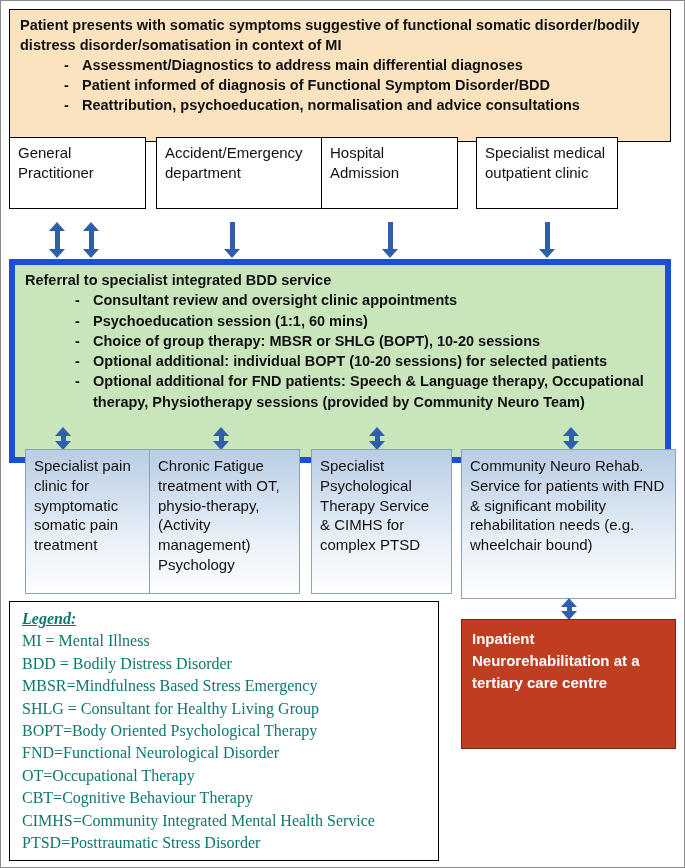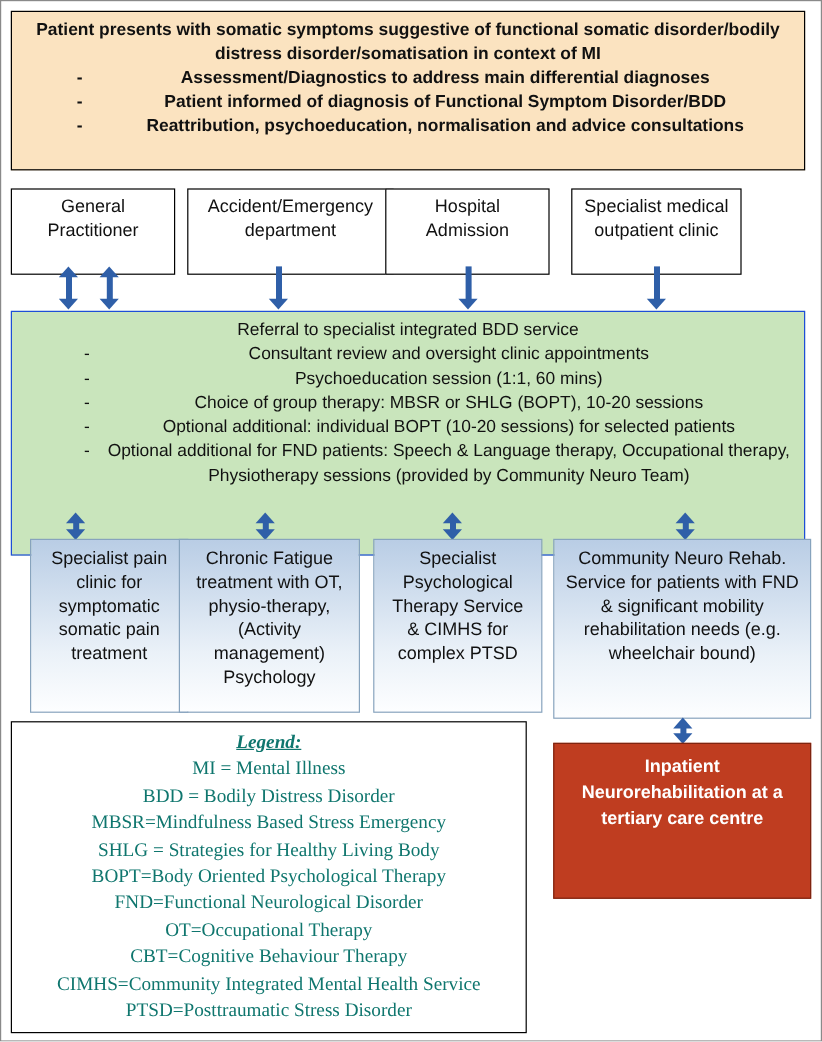--- a/index.html
+++ b/index.html
@@ -1,36 +1,36 @@
 <!DOCTYPE html>
 <html style="--intake-bg: #fbe3c0; --service-bg: #c9e5bc; --pathway-top: #b9cde5; --inpatient-bg: #bf3d20; --arrow: #2f5fa8;"><head>
 <meta charset="utf-8">
 <style>
   * { margin:0; padding:0; box-sizing:border-box; }
   html,body { background:#fff; }
   body { font-family:"Liberation Sans", sans-serif; color:#111; }
 
   .page { position:relative; width:685px; height:868px; background:#fff;
-          border:1px solid #8a8a8a; overflow:hidden;text-align:center; }
+          border:1px solid #8a8a8a; overflow:hidden; }
 
   
   .intake { position:absolute; left:8px; top:8px; width:662px; height:133px;
             background:var(--intake-bg,#fbe3c0); border:1px solid #000;
             padding:5px 10px; font-weight:bold; font-size:14.5px; line-height:1.38; }
   .bullet { position:relative; padding-left:62px; }
   .bullet::before { content:"-"; position:absolute; left:44px; }
 
   
-  .src { position:absolute; top:156px; height:72px; background:#fff;
+  .src { position:absolute; top:136px; height:72px; background:#fff;
          border:1px solid #000; padding:5px 8px; font-size:15px; line-height:1.3; }
 
   
   .service { position:absolute; left:8px; top:258px; width:662px; height:204px;
-             background:var(--service-bg,#c9e5bc); border:1px solid #1d4ed8;
-             padding:5px 10px; font-weight:normal; font-size:14.5px; line-height:1.4; }
+             background:var(--service-bg,#c9e5bc); border:6px solid #1d4ed8;
+             padding:5px 10px; font-weight:bold; font-size:14.5px; line-height:1.4; }
   .service .bullet { padding-left:68px; }
   .service .bullet::before { left:50px; }
 
   
   .pathway { position:absolute; top:448px; border:1px solid #87a3bd;
              background:linear-gradient(to bottom, var(--pathway-top,#b9cde5) 0%, #eaf1f8 65%, #fdfeff 100%);
              padding:6px 8px; font-size:15px; line-height:1.32; }
 
   
   .inpatient { position:absolute; left:460px; top:618px; width:215px; height:130px;
@@ -134,21 +134,21 @@
       <span class="shaft"></span>
       <span class="head up"></span>
       <span class="head dn"></span>
     </div>
 
   <div class="legend">
     <div class="legend-title">Legend:</div>
     <div>MI = Mental Illness</div>
     <div>BDD = Bodily Distress Disorder</div>
     <div>MBSR=Mindfulness Based Stress Emergency</div>
-    <div>SHLG = Strategies for Healthy Living Body</div>
+    <div>SHLG = Consultant for Healthy Living Group</div>
     <div>BOPT=Body Oriented Psychological Therapy</div>
     <div>FND=Functional Neurological Disorder</div>
     <div>OT=Occupational Therapy</div>
     <div>CBT=Cognitive Behaviour Therapy</div>
     <div>CIMHS=Community Integrated Mental Health Service</div>
     <div>PTSD=Posttraumatic Stress Disorder</div>
   </div>
 
   <div class="inpatient">Inpatient Neurorehabilitation at a tertiary care centre</div>
 

